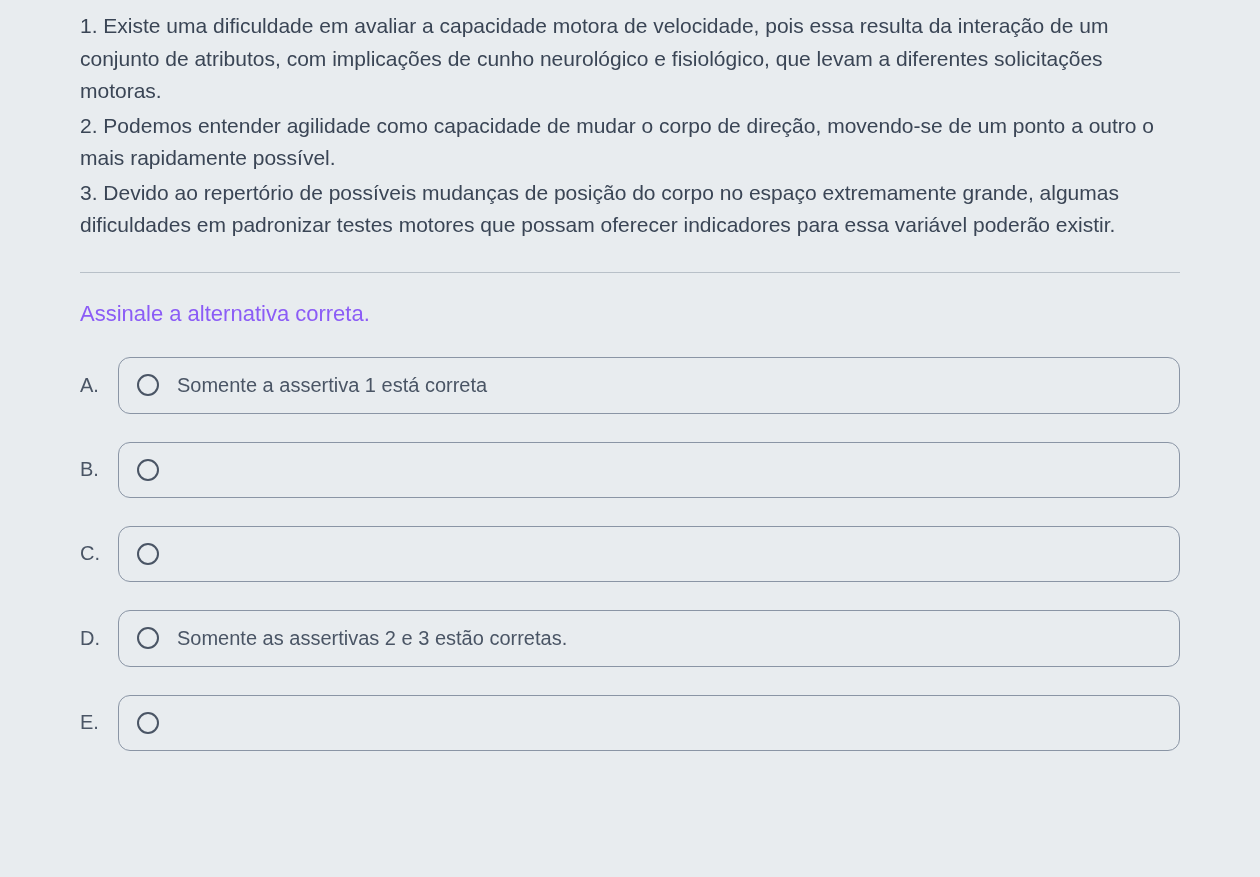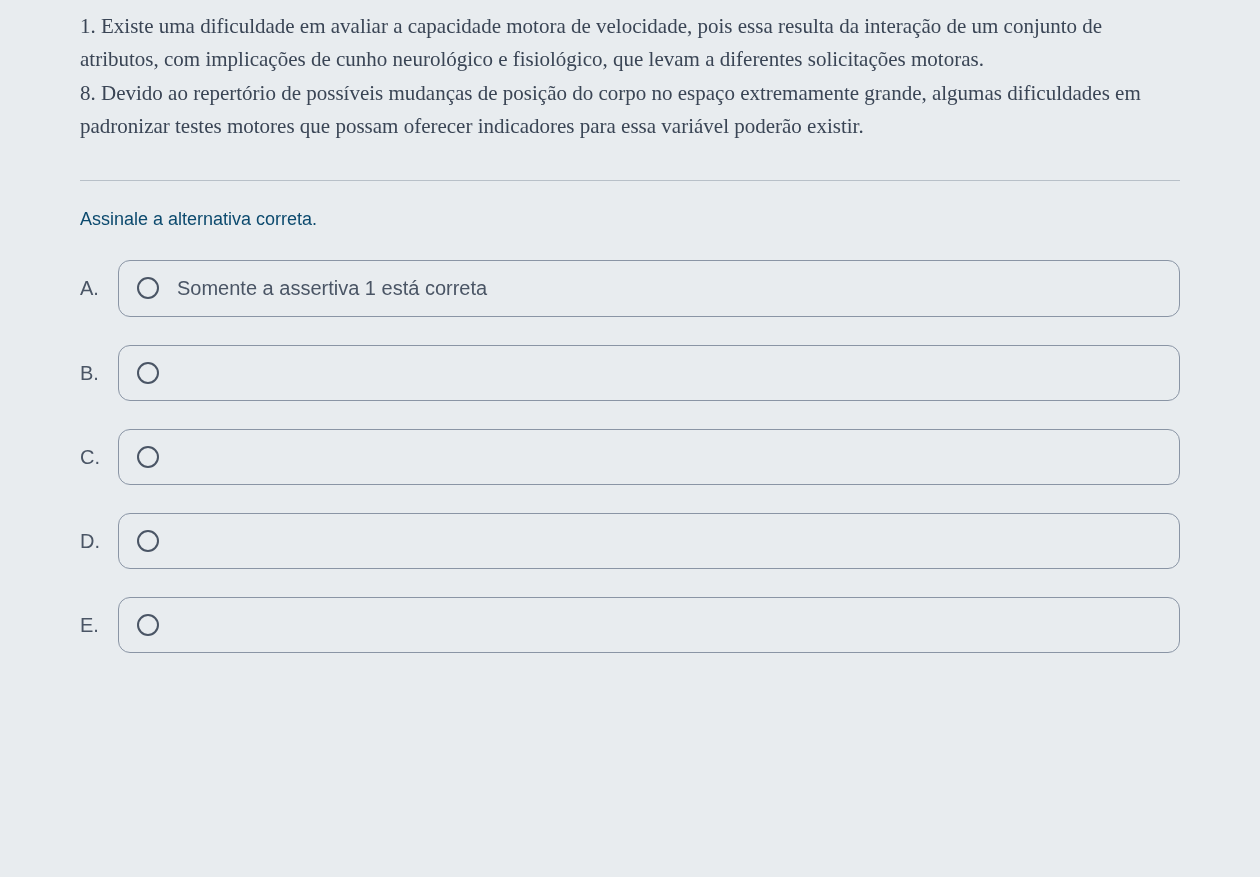--- a/index.html
+++ b/index.html
@@ -8,37 +8,36 @@
       box-sizing: border-box;
     }
     body {
       font-family: Arial, Helvetica, sans-serif;
       background: #e8ecef;
       padding: 10px 80px 20px 80px;
       color: #3a4555;
       width: 1260px;
     }
     .statements {
-      margin-bottom: 38px;
-      font-family: Liberation Serif, serif;
+      margin-bottom: 30px;
     }
     .statement {
       font-size: 21px;
       line-height: 1.55;
       color: #3a4555;
       margin-bottom: 2px;
     }
     .divider {
       border: none;
       border-top: 1px solid #b8c0c8;
       margin: 30px 0 28px 0;
     }
     .prompt {
-      font-size: 18px;
-      color: #0c4a6e;
+      font-size: 22px;
+      color: #8b5cf6;
       margin-bottom: 30px;
     }
     .options {
       display: flex;
       flex-direction: column;
       gap: 28px;
     }
     .option {
       display: flex;
       align-items: center;
@@ -71,21 +70,22 @@
     .option-text {
       font-size: 20px;
       color: #4a5565;
     }
   </style>
 </head>
 <body>
 
 <div class="statements">
   <p class="statement">1. Existe uma dificuldade em avaliar a capacidade motora de velocidade, pois essa resulta da interação de um conjunto de atributos, com implicações de cunho neurológico e fisiológico, que levam a diferentes solicitações motoras.</p>
-  <p class="statement">8. Devido ao repertório de possíveis mudanças de posição do corpo no espaço extremamente grande, algumas dificuldades em padronizar testes motores que possam oferecer indicadores para essa variável poderão existir.</p>
+  <p class="statement">2. Podemos entender agilidade como capacidade de mudar o corpo de direção, movendo-se de um ponto a outro o mais rapidamente possível.</p>
+  <p class="statement">3. Devido ao repertório de possíveis mudanças de posição do corpo no espaço extremamente grande, algumas dificuldades em padronizar testes motores que possam oferecer indicadores para essa variável poderão existir.</p>
 </div>
 
 <hr class="divider">
 
 <p class="prompt">Assinale a alternativa correta.</p>
 
 <div class="options">
 
   <div class="option">
     <span class="option-letter">A.</span>
@@ -106,20 +106,21 @@
     <span class="option-letter">C.</span>
     <div class="option-box">
       <span class="radio"></span>
     </div>
   </div>
 
   <div class="option">
     <span class="option-letter">D.</span>
     <div class="option-box">
       <span class="radio"></span>
+      <span class="option-text">Somente as assertivas 2 e 3 estão corretas.</span>
     </div>
   </div>
 
   <div class="option">
     <span class="option-letter">E.</span>
     <div class="option-box">
       <span class="radio"></span>
     </div>
   </div>
 

